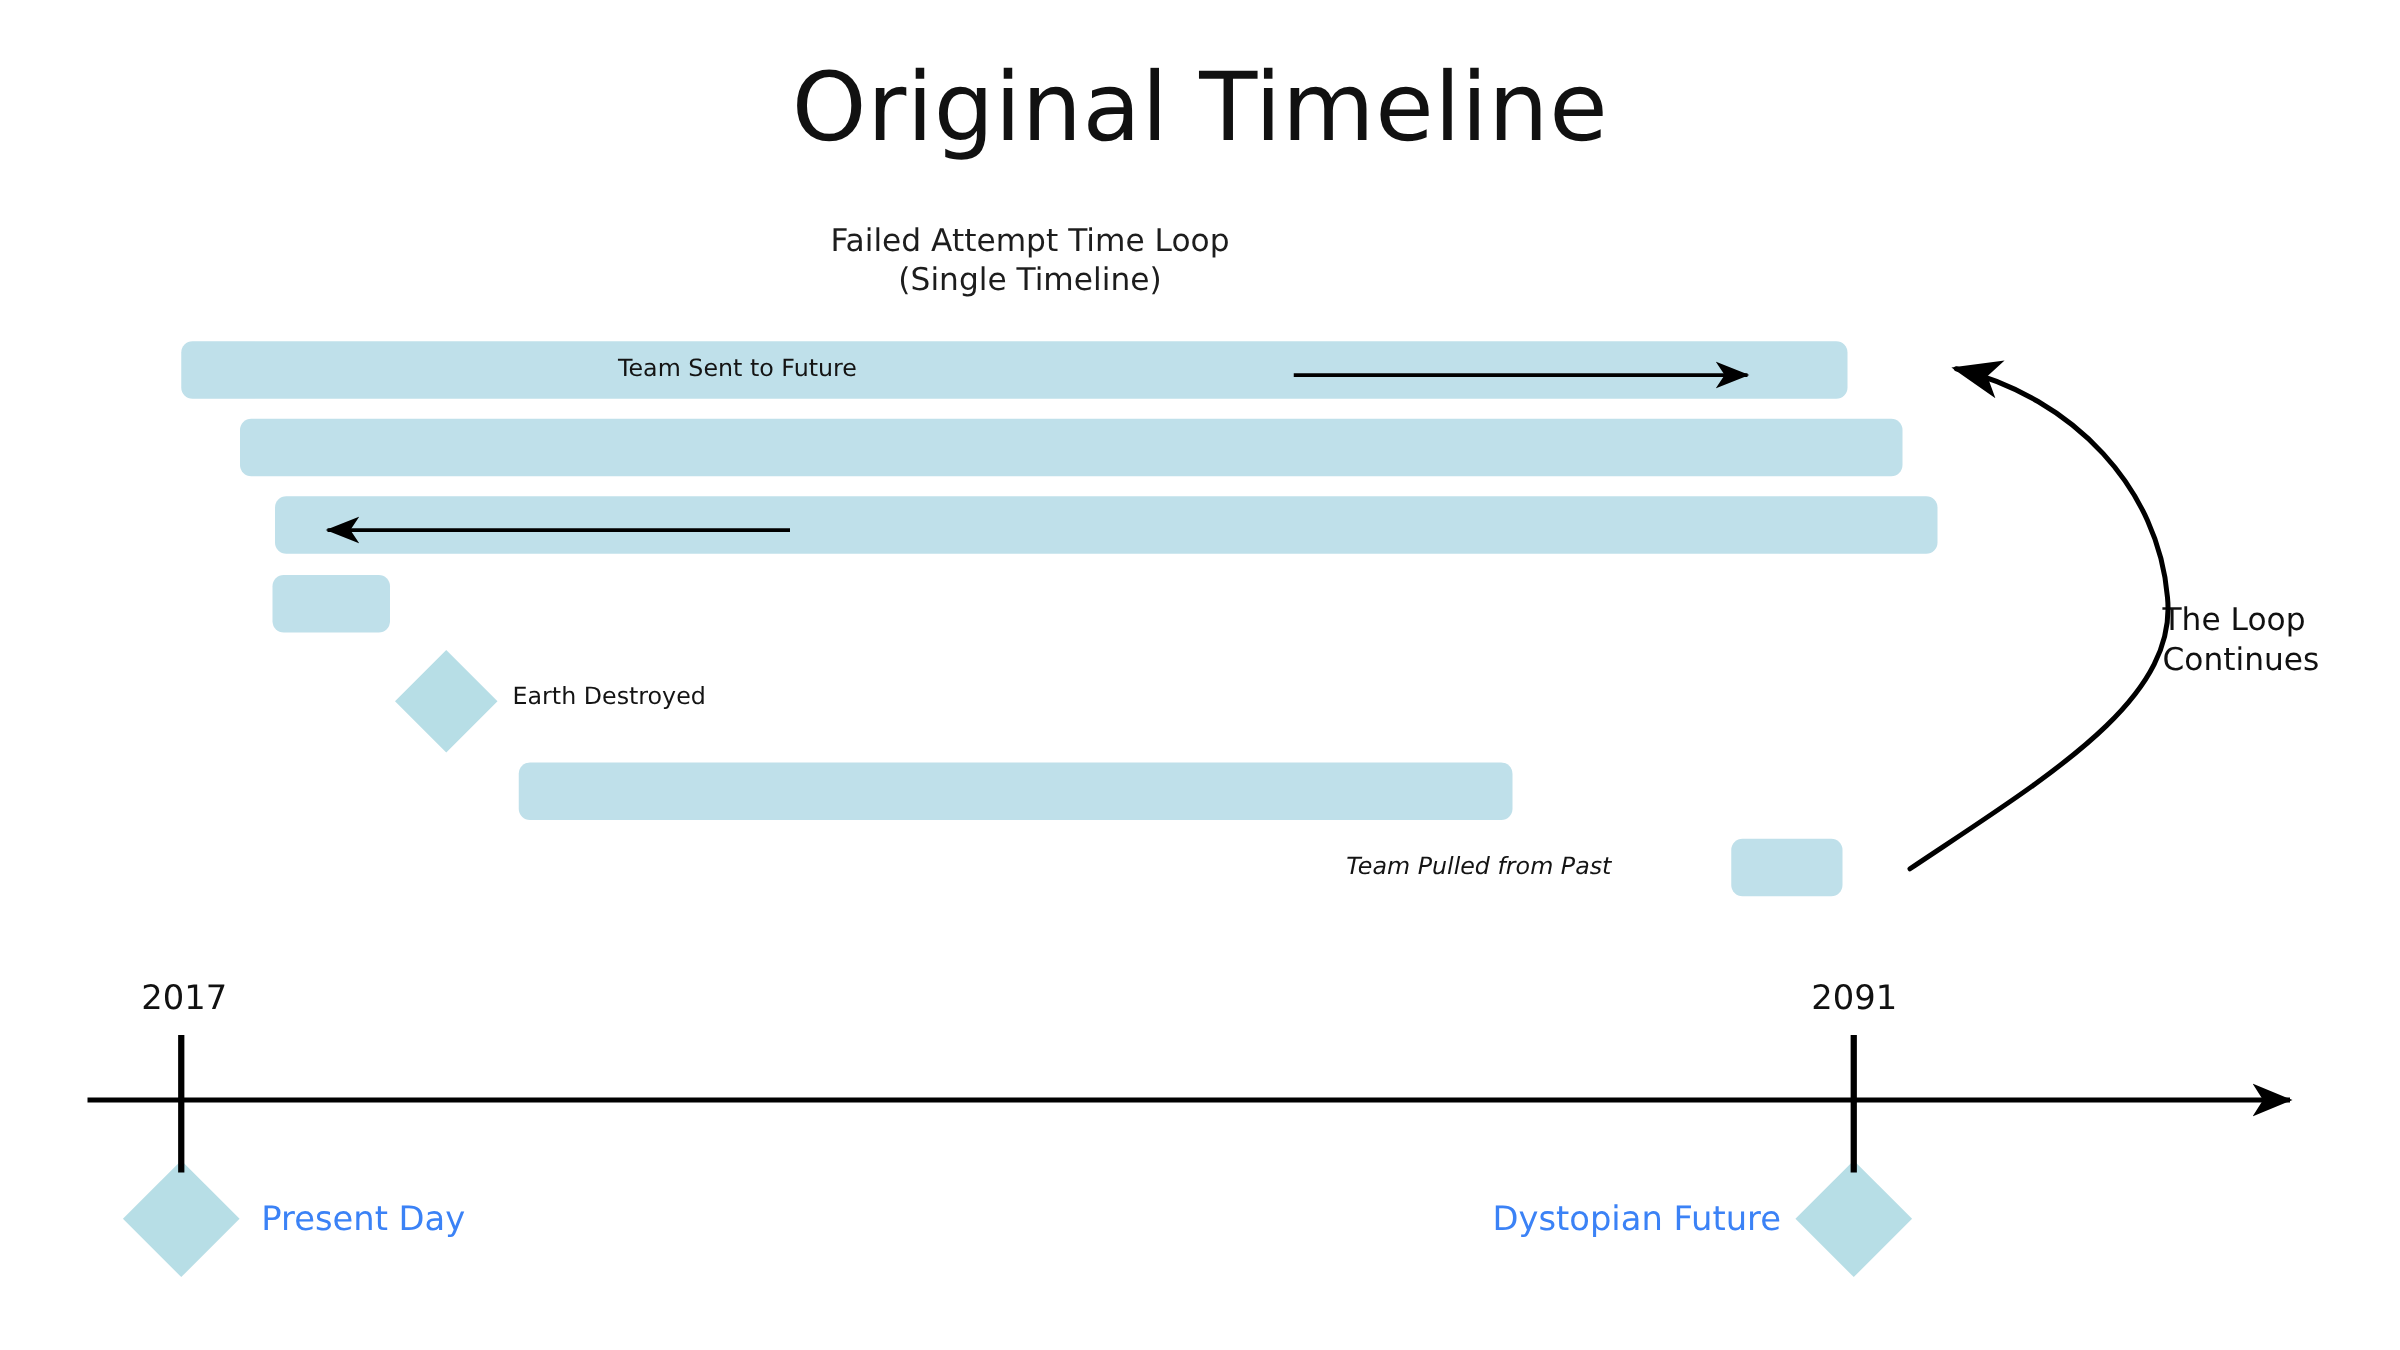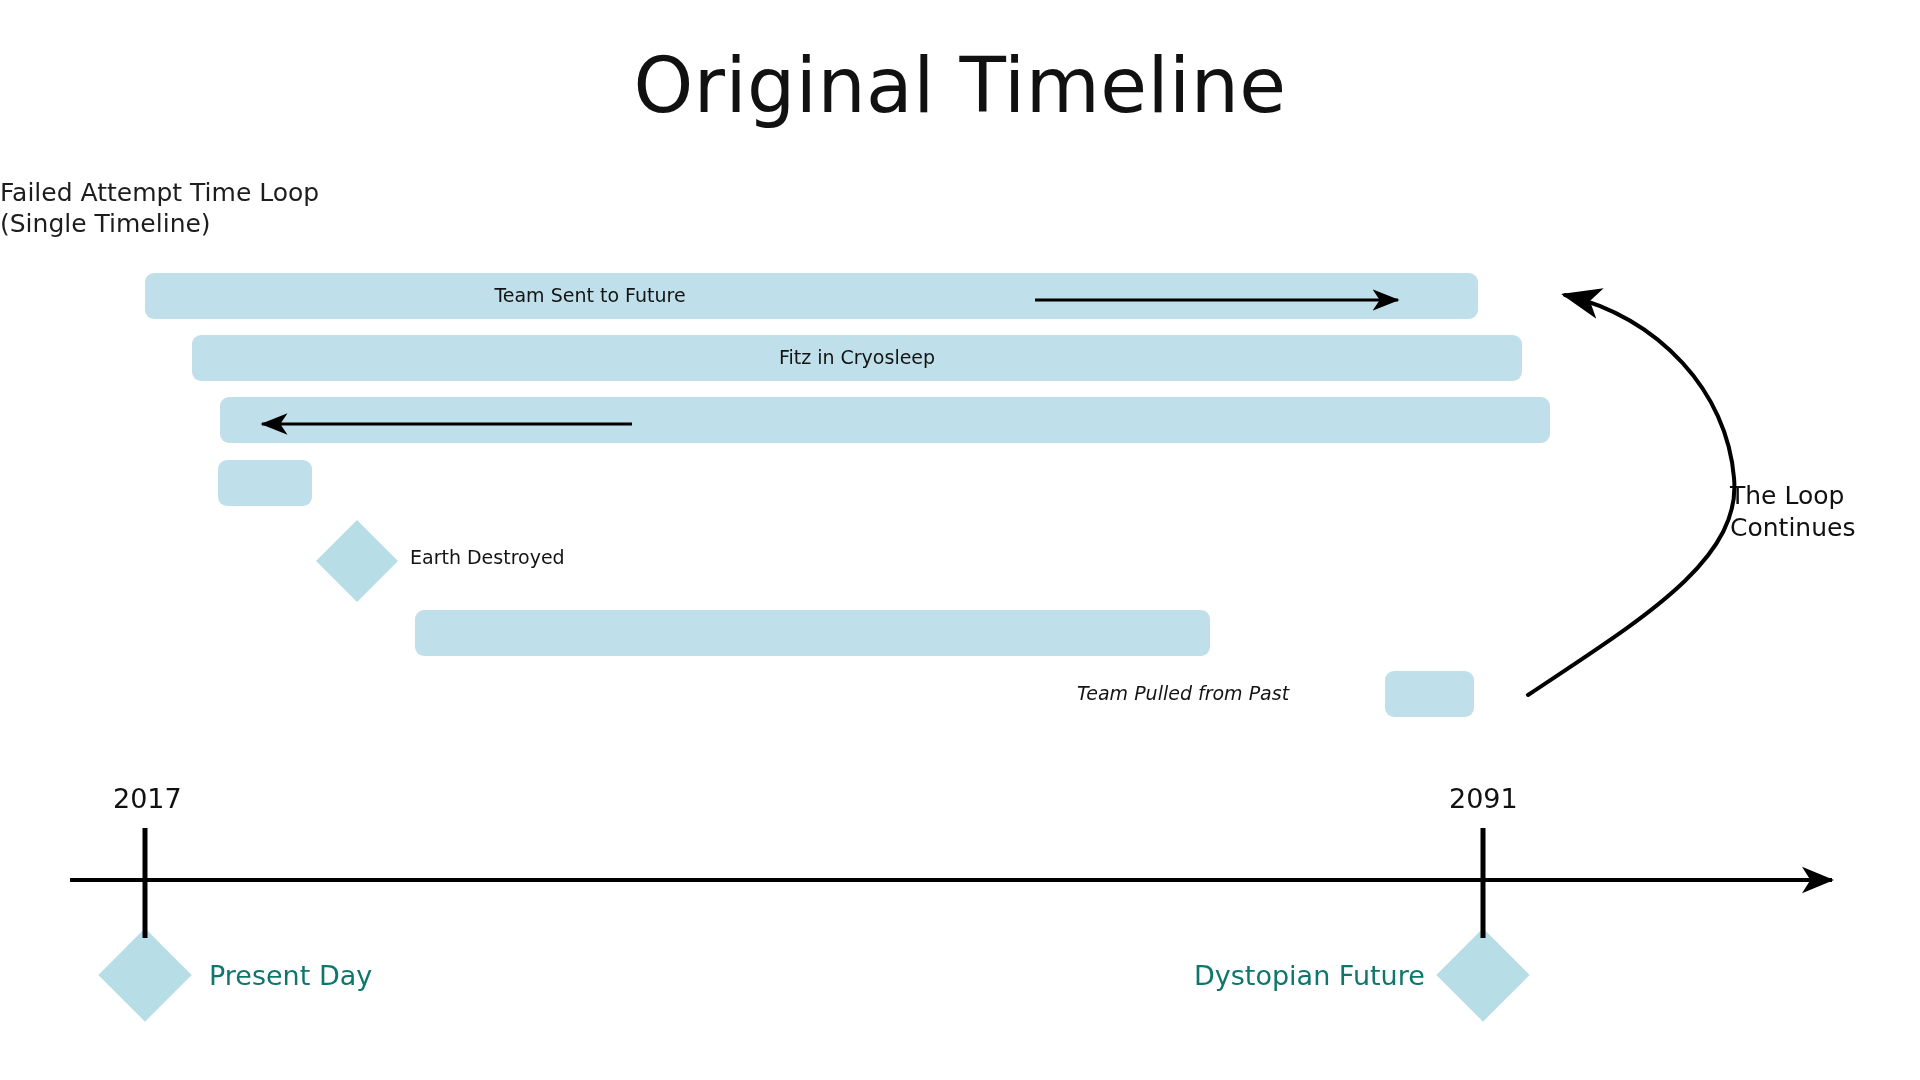--- a/index.html
+++ b/index.html
@@ -34,20 +34,21 @@
     font-size: 76px;
     font-weight: 400;
     letter-spacing: 0.5px;
     line-height: 1.05;
     color: #111111;
   }
   .subtitle {
     position: absolute;
     left: 0;
     width: 1648px;
+    text-align: center;
     font-size: 25px;
     font-weight: 400;
     color: #1d1d1d;
     line-height: 1.22;
   }
   .subtitle.line1 { top: 178px; }
   .subtitle.line2 { top: 209px; }
 
   
   .bar {
@@ -89,21 +90,21 @@
   .axis-tick-label {
     position: absolute;
     font-size: 27px;
     color: #111111;
     white-space: nowrap;
     line-height: 1;
   }
   .axis-milestone-label {
     position: absolute;
     font-size: 27px;
-    color: #0f766e;
+    color: #3b82f6;
     white-space: nowrap;
     line-height: 1;
   }
 
   .loop-label {
     position: absolute;
     font-size: 25px;
     color: #111111;
     line-height: 1.28;
     white-space: pre-line;
@@ -115,21 +116,20 @@
 <div id="stage">
 
   <div class="title">Original Timeline</div>
   <div class="subtitle line1">Failed Attempt Time Loop</div>
   <div class="subtitle line2">(Single Timeline)</div>
 
   <div class="bar" style="left:145px; top:273px; width:1333px; height:46px;"></div>
   <div class="bar-label inside" style="left:145px; top:286px; width:890px; text-align:center;">Team Sent to Future</div>
 
   <div class="bar" style="left:192px; top:335px; width:1330px; height:46px;"></div>
-  <div class="bar-label inside" style="left:192px; top:348px; width:1330px; text-align:center;">Fitz in Cryosleep</div>
 
   <div class="bar" style="left:220px; top:397px; width:1330px; height:46px;"></div>
 
   <div class="bar" style="left:218px; top:460px; width:94px; height:46px;"></div>
 
   <div class="diamond" style="left:328px; top:532px; width:58px; height:58px;"></div>
   <div class="bar-label" style="left:410px; top:548px;">Earth Destroyed</div>
 
   <div class="bar" style="left:415px; top:610px; width:795px; height:46px;"></div>
 

